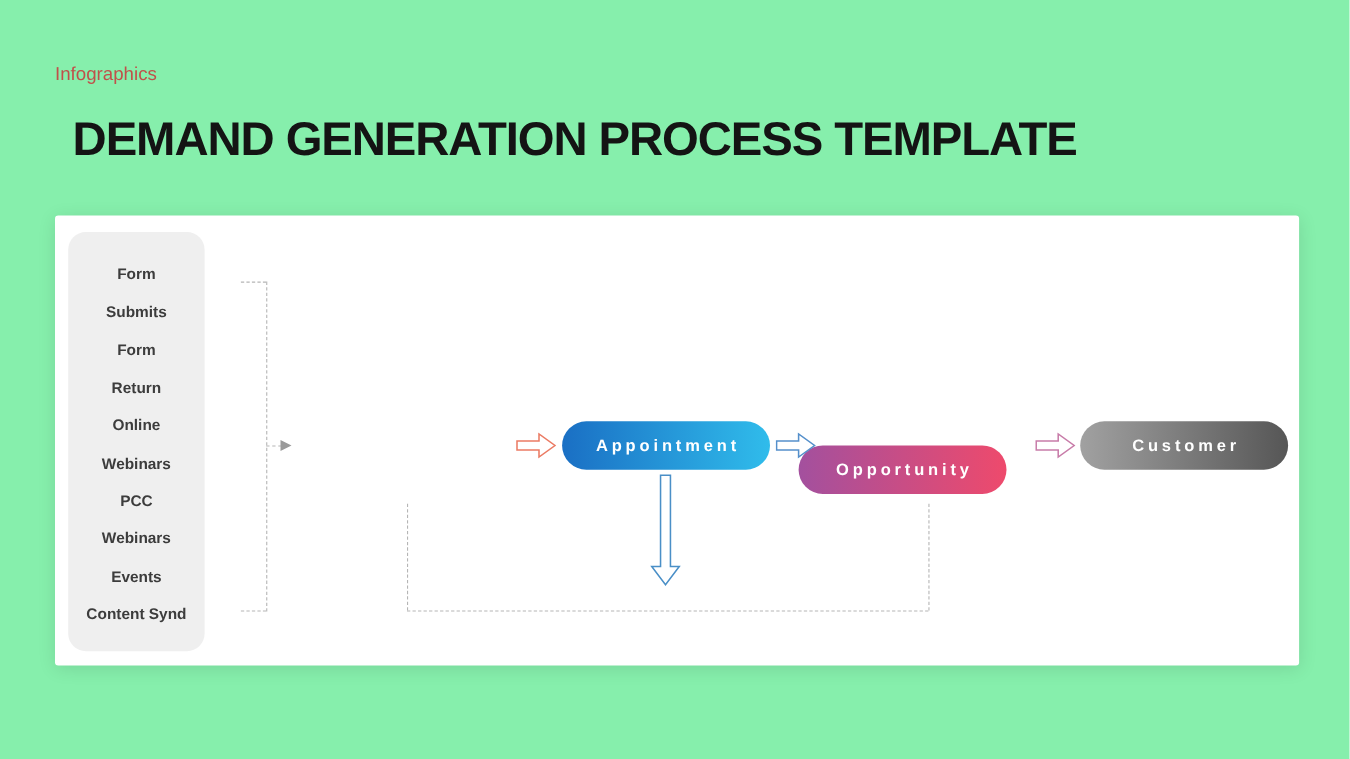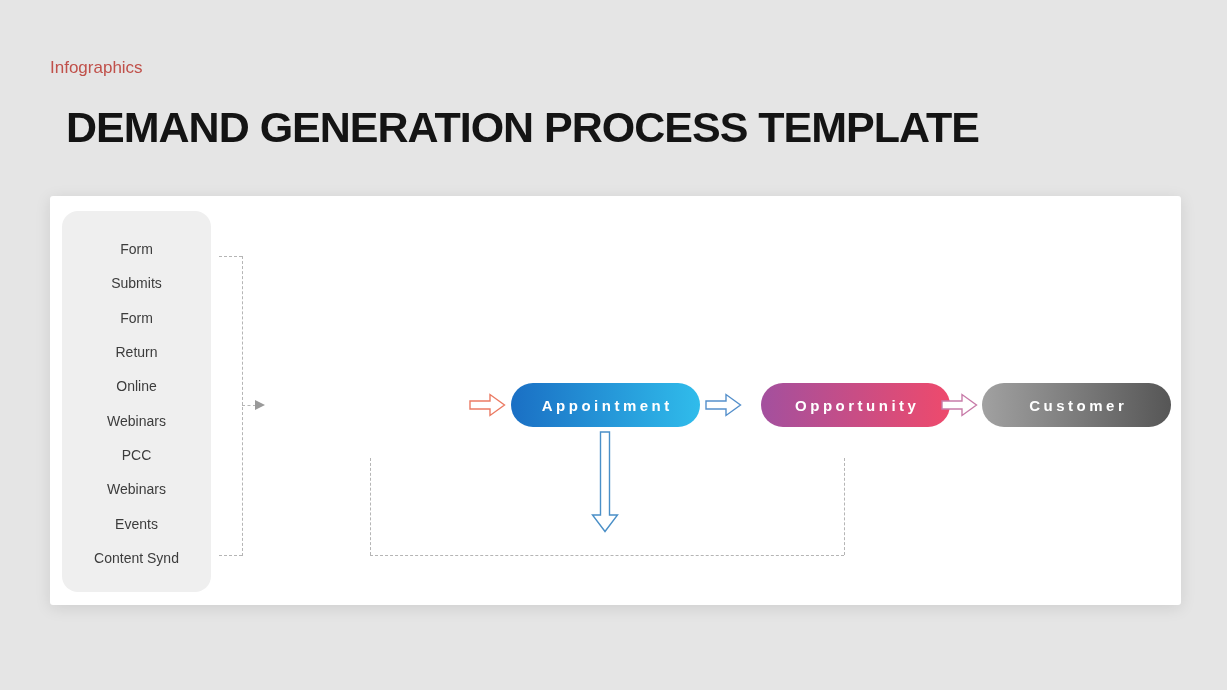--- a/index.html
+++ b/index.html
@@ -1,20 +1,20 @@
 <!DOCTYPE html>
 <html style="--eyebrow_text: #c0504a; --title_text: #141414; --card_bg: #ffffff; --panel_bg: #efefef; --list_text: #3c3c3c; --dash_line: #b5b5b5; --dash_arrowhead: #9a9a9a; --pill_text: #ffffff; --lead_a: #e04c47; --lead_b: #f27f57; --appointment_a: #1a6fc4; --appointment_b: #30bceb; --opportunity_a: #a3509e; --opportunity_b: #ee4a6c; --customer_a: #a1a1a1; --customer_b: #565656; --arrow_lead_appointment: #eb7b64; --arrow_appointment_opportunity: #5590cb; --arrow_opportunity_customer: #c87ca9; --down_arrow: #4a8fc7; --note_text: #404040;"><head>
 <meta charset="utf-8">
 <style>
   html, body { margin: 0; padding: 0; background: #ffffff; }
   .slide {
     position: relative;
     width: 1227px;
     height: 690px;
-    background: #e5e5e5;
+    background: #86efac;
     overflow: hidden;
     font-family: "Liberation Sans", sans-serif;
   }
   .eyebrow {
     position: absolute;
     left: 50px; top: 58px;
     font-size: 17px;
     color: var(--eyebrow_text);
   }
   .title {
@@ -30,28 +30,29 @@
     position: absolute;
     left: 50px; top: 196px;
     width: 1131px; height: 409px;
     background: var(--card_bg);
     border-radius: 3px;
     box-shadow: 0 3px 16px rgba(0,0,0,0.10);
   }
   .source-panel {
     position: absolute;
     left: 62px; top: 211px;
-    width: 149px; height: 381px;
+    width: 124px; height: 381px;
     background: var(--panel_bg);
     border-radius: 16px;
     display: flex;
     flex-direction: column;
     justify-content: space-between;
     padding: 30px 0 26px 0;
     box-sizing: border-box;
+    font-weight: bold;
   }
   .list-item {
     text-align: center;
     font-size: 14px;
     color: var(--list_text);
   }
   .dash-h { position: absolute; border-top: 1px dashed var(--dash_line); height: 0; }
   .dash-v { position: absolute; border-left: 1px dashed var(--dash_line); width: 0; }
   .dash-arrowhead {
     position: absolute;
@@ -69,21 +70,21 @@
     align-items: center;
     justify-content: center;
     color: var(--pill_text);
     font-size: 15px;
     font-weight: 700;
     letter-spacing: 3.5px;
     text-indent: 3.5px;
   }
   .pill-lead        { left: 274px; background: linear-gradient(90deg, var(--lead_a), var(--lead_b)); }
   .pill-appointment { left: 511px; background: linear-gradient(90deg, var(--appointment_a), var(--appointment_b)); }
-  .pill-opportunity { left: 761px; background: linear-gradient(90deg, var(--opportunity_a), var(--opportunity_b)); }
+  .pill-opportunity { left: 726px; background: linear-gradient(90deg, var(--opportunity_a), var(--opportunity_b)); margin-top: 22px; }
   .pill-customer    { left: 982px; background: linear-gradient(90deg, var(--customer_a), var(--customer_b)); }
   .h-arrow { position: absolute; top: 393px; width: 37px; height: 24px; }
   .h-arrow path { fill: #ffffff; stroke-width: 1.4; }
   .h-arrow-1 { left: 469px; } .h-arrow-1 path { stroke: var(--arrow_lead_appointment); }
   .h-arrow-2 { left: 705px; } .h-arrow-2 path { stroke: var(--arrow_appointment_opportunity); }
   .h-arrow-3 { left: 941px; } .h-arrow-3 path { stroke: var(--arrow_opportunity_customer); }
   .down-arrow { position: absolute; left: 591px; top: 431px; width: 28px; height: 102px; }
   .down-arrow path { fill: #ffffff; stroke: var(--down_arrow); stroke-width: 1.4; }
   .note {
     position: absolute;

